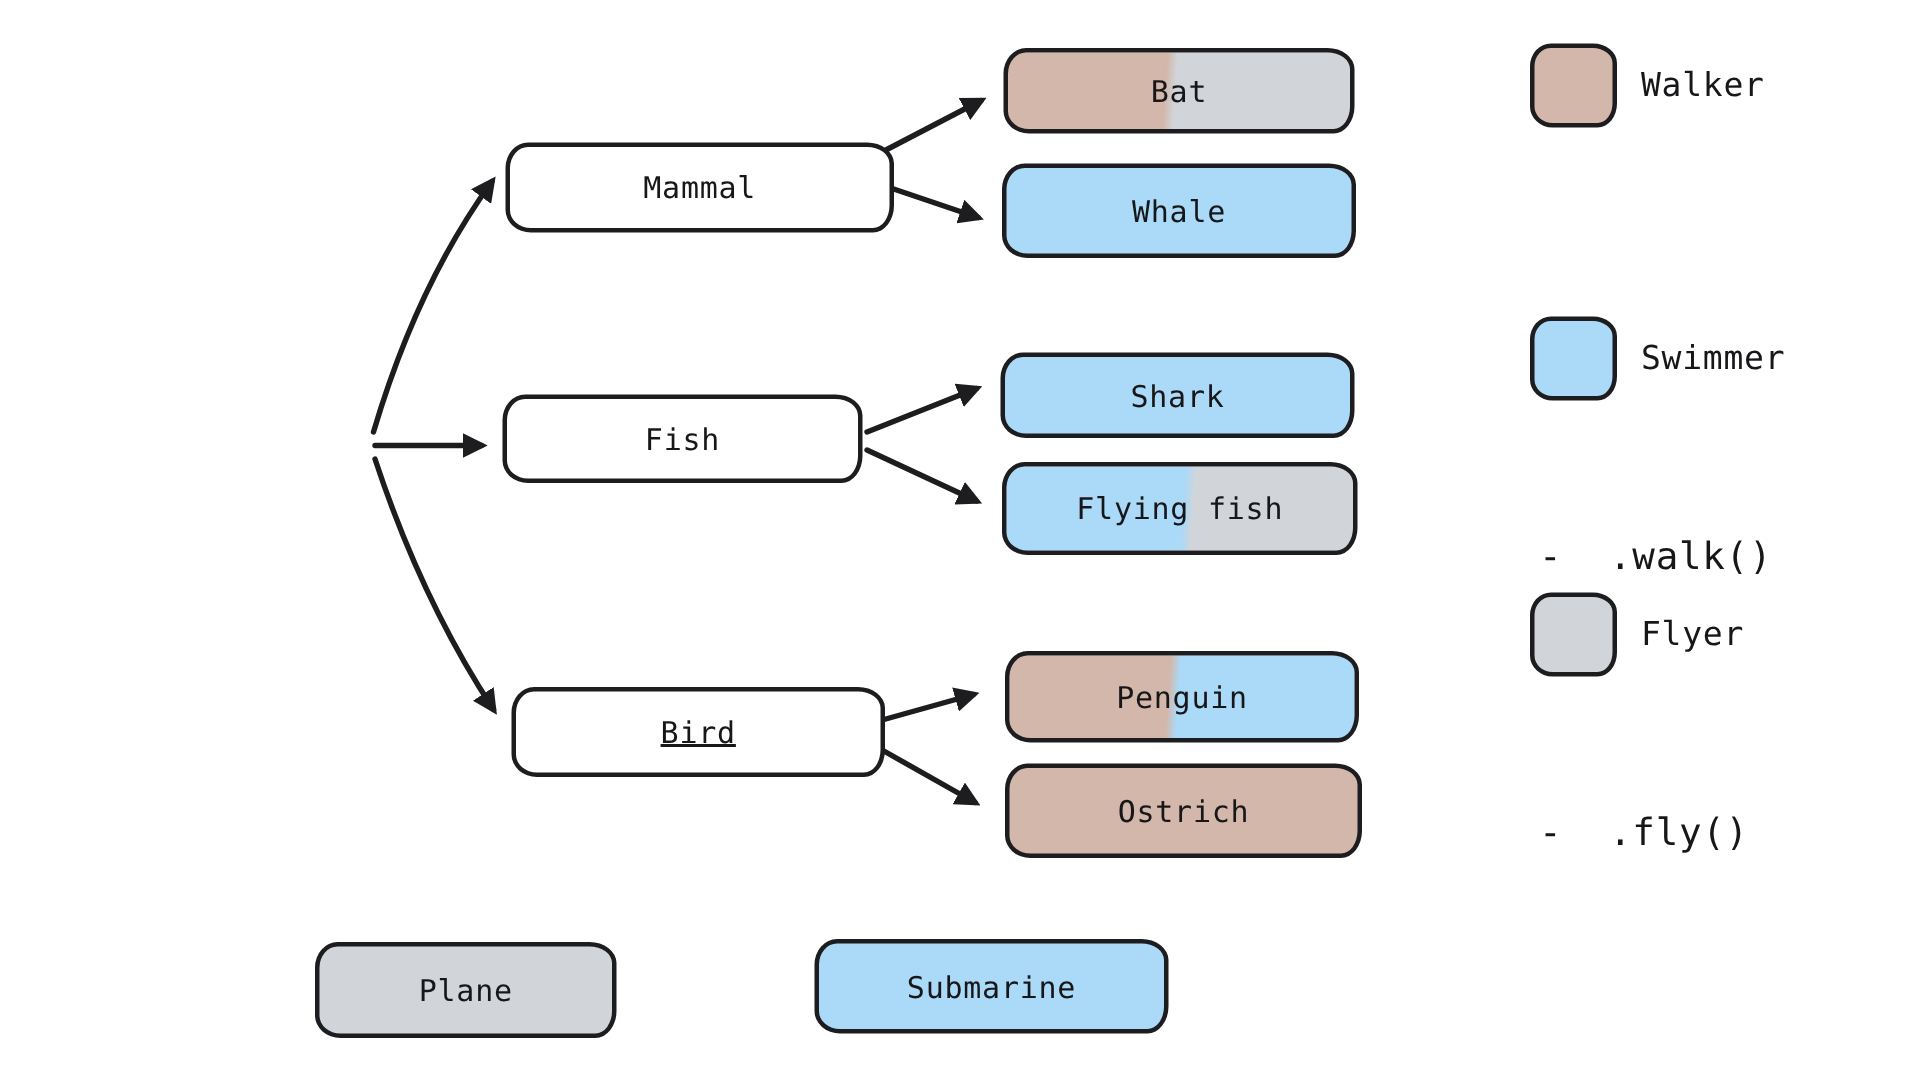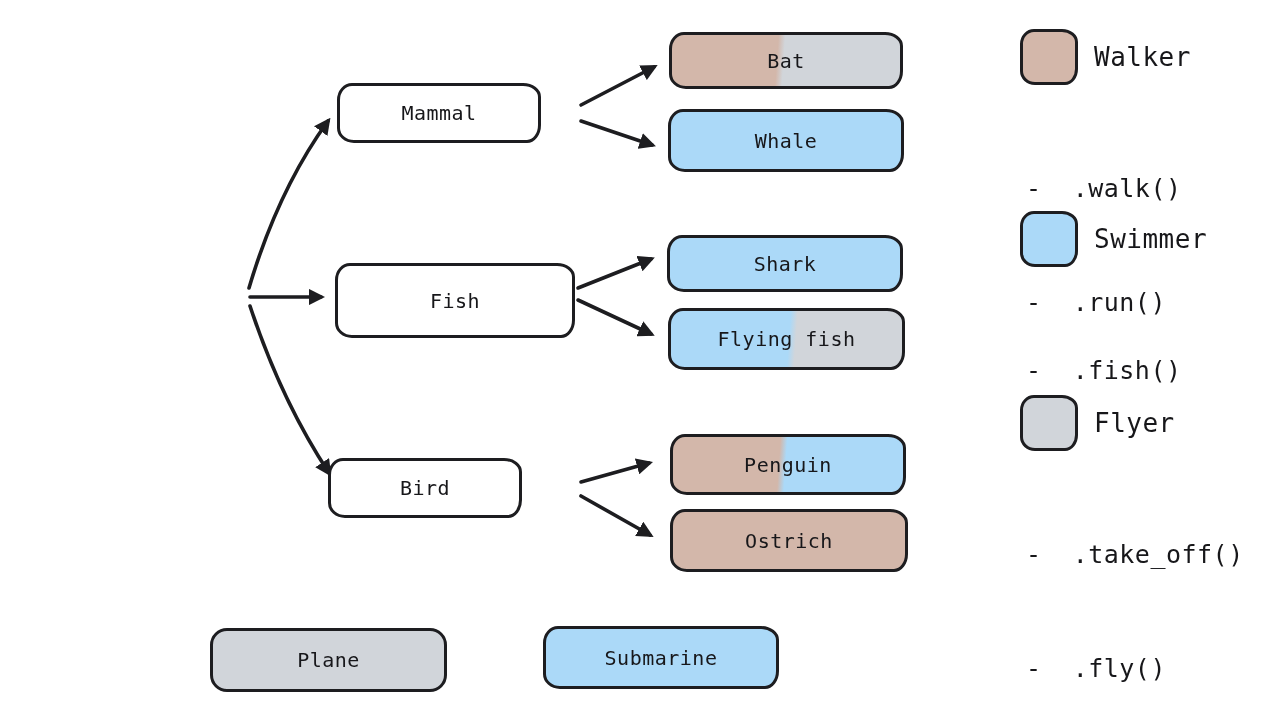--- a/index.html
+++ b/index.html
@@ -33,48 +33,48 @@
   
   .f-white{background:#ffffff;}
   .f-walker{background:var(--c-walker);}
   .f-swimmer{background:var(--c-swimmer);}
   .f-flyer{background:var(--c-flyer);}
   .f-walker-flyer{background:linear-gradient(94deg,var(--c-walker) 0 46%,var(--c-flyer) 49% 100%);}
   .f-swimmer-flyer{background:linear-gradient(94deg,var(--c-swimmer) 0 51%,var(--c-flyer) 54% 100%);}
   .f-walker-swimmer{background:linear-gradient(94deg,var(--c-walker) 0 46%,var(--c-swimmer) 49% 100%);}
   
   .n-animal   {left:15px;  top:228px; width:232px; height:132px; border-radius:30px 32px 28px 31px / 31px 28px 32px 30px;}
-  .n-mammal   {left:337px; top:83px;  width:204px; height:60px;}
-  .n-fish     {left:335px; top:263px; width:240px; height:75px;}
-  .n-bird     {left:328px; top:458px; width:194px; height:60px;}
+  .n-mammal   {left:337px; top:95px;  width:259px; height:60px;}
+  .n-fish     {left:335px; top:263px; width:240px; height:59px;}
+  .n-bird     {left:341px; top:458px; width:249px; height:60px;text-decoration:underline;}
   .n-bat      {left:669px; top:32px;  width:234px; height:57px;}
   .n-whale    {left:668px; top:109px; width:236px; height:63px;}
   .n-shark    {left:667px; top:235px; width:236px; height:57px;text-align:center;}
   .n-flying-fish{left:668px; top:308px; width:237px; height:62px;}
   .n-penguin  {left:670px; top:434px; width:236px; height:61px;}
   .n-ostrich  {left:670px; top:509px; width:238px; height:63px;}
-  .n-plane    {left:210px; top:628px; width:237px; height:64px;border-radius:17px;}
+  .n-plane    {left:210px; top:628px; width:201px; height:64px;}
   .n-submarine{left:543px; top:626px; width:236px; height:63px;}
   
   .legend{position:absolute;left:1020px;top:0;width:255px;height:720px;}
   .legend-group{position:absolute;left:0;}
   .lg-walker{top:29px;}
   .lg-swimmer{top:211px;}
   .lg-flyer{top:395px;}
   .legend-head{display:flex;align-items:center;gap:16px;}
   .swatch{
     width:58px;height:56px;flex:0 0 auto;
     border:3.5px solid var(--c-ink);
     box-sizing:border-box;
     border-radius:14px 16px 13px 15px / 15px 13px 16px 14px;
   }
   .sw-walker{background:var(--c-walker);}
   .sw-swimmer{background:var(--c-swimmer);}
   .sw-flyer{background:var(--c-flyer);}
-  .legend-title{font-size:26px;letter-spacing:0.5px;}
+  .legend-title{font-size:22px;letter-spacing:0.5px;}
   .legend-methods{margin-top:9px;margin-left:6px;font-size:25px;line-height:38px;white-space:pre;letter-spacing:0.5px;}
   .edge{stroke:var(--c-ink);stroke-width:3.6;fill:none;stroke-linecap:round;}
 </style>
 </head>
 <body>
 
 <div id="stage">
 
   <svg id="edge-layer" viewBox="0 0 1280 720">
     <defs>
@@ -105,42 +105,37 @@
   <div class="node n-plane f-flyer">Plane</div>
   <div class="node n-submarine f-swimmer">Submarine</div>
 
   <div class="legend">
 
     <div class="legend-group lg-walker">
       <div class="legend-head">
         <span class="swatch sw-walker"></span>
         <span class="legend-title">Walker</span>
       </div>
-      <div class="legend-methods">
-        <div>-  .walk()</div>
-        <div>-  .run()</div>
-      </div>
     </div>
 
     <div class="legend-group lg-swimmer">
       <div class="legend-head">
         <span class="swatch sw-swimmer"></span>
         <span class="legend-title">Swimmer</span>
       </div>
       <div class="legend-methods">
-        <div>-  .fish()</div>
+        <div>-  .walk()</div>
       </div>
     </div>
 
     <div class="legend-group lg-flyer">
       <div class="legend-head">
         <span class="swatch sw-flyer"></span>
         <span class="legend-title">Flyer</span>
       </div>
       <div class="legend-methods">
-        <div>-  .take_off()</div>
         <div>-  .fly()</div>
         
       </div>
     </div>
 
   </div>
 </div>
 
 </body></html>

